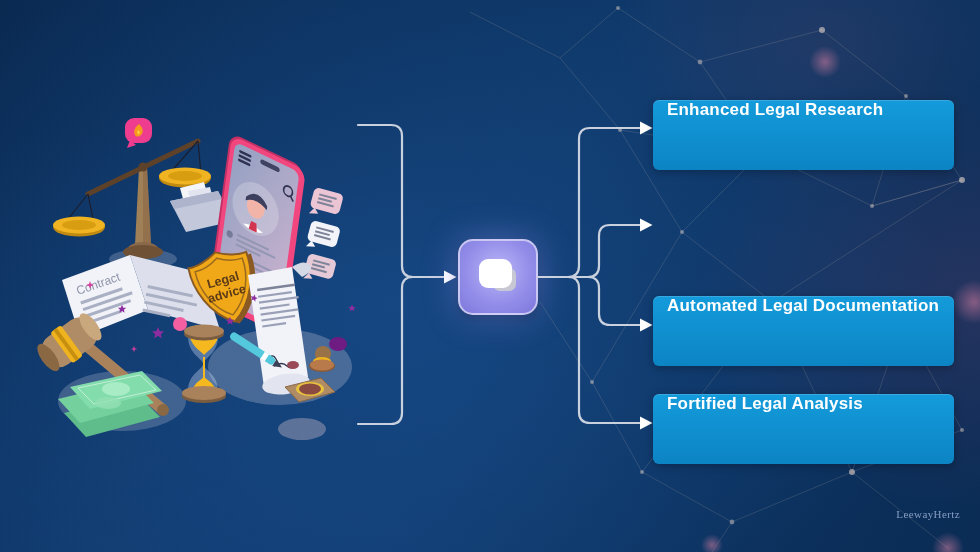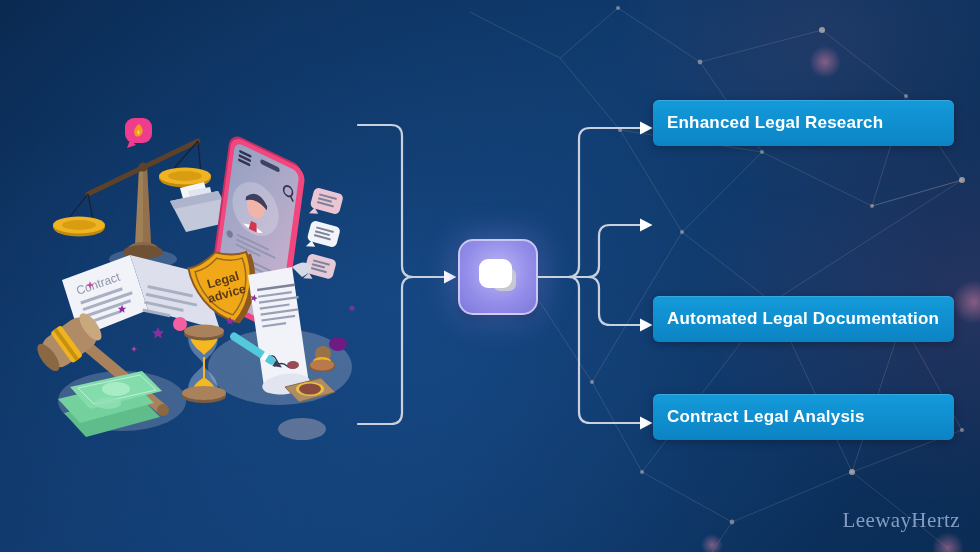--- a/index.html
+++ b/index.html
@@ -15,29 +15,29 @@
   .layer{position:absolute;left:0;top:0;}
   .illustration{position:absolute;left:30px;top:95px;width:360px;height:365px;}
   .node{
     position:absolute;left:458px;top:239px;width:80px;height:76px;border-radius:15px;
     background:radial-gradient(circle at 50% 42%, #bcb7f6 0%, #958fea 55%, #7d77dc 100%);
     border:2px solid rgba(255,255,255,.55);
     box-shadow:0 0 34px rgba(145,140,240,.45), 0 4px 10px rgba(0,0,0,.25);
     display:flex;align-items:center;justify-content:center;box-sizing:border-box;
   }
   .benefit-box{
-    position:absolute;left:653px;width:301px;height:46px;border-radius:6px;
+    position:absolute;left:653px;width:301px;height:70px;border-radius:6px;
     background:linear-gradient(180deg,#149bdb,#0c84c4);
     box-shadow:0 2px 8px rgba(0,0,0,.28), inset 0 1px 0 rgba(255,255,255,.15);
-    display:flex;align-items:center;padding-left:14px;box-sizing:border-box;
+    display:flex;align-items:flex-start;padding-left:14px;box-sizing:border-box;
   }
   .benefit-box span{color:#fff;font-size:17px;font-weight:bold;letter-spacing:.2px;}
   .watermark{
     position:absolute;right:20px;top:508px;color:#93a9ce;opacity:.9;
-    font-family:"Liberation Serif",serif;font-size:21px;letter-spacing:.4px;
+    font-family:"Liberation Serif",serif;font-size:11px;letter-spacing:.4px;
   }
   svg text{font-family:"Liberation Sans",sans-serif;}
 </style>
 </head>
 <body>
 
 <div class="stage">
 
   <svg class="layer" width="980" height="552" viewBox="0 0 980 552">
     <defs>
@@ -338,17 +338,17 @@
     </g>
   </svg>
 
   <div class="benefit-box" style="top:100px;">
     <span>Enhanced Legal Research</span>
   </div>
   <div class="benefit-box" style="top:296px;">
     <span>Automated Legal Documentation</span>
   </div>
   <div class="benefit-box" style="top:394px;">
-    <span>Contract Legal Analysis</span>
+    <span>Fortified Legal Analysis</span>
   </div>
 
   <div class="watermark">LeewayHertz</div>
 </div>
 
 </body></html>

